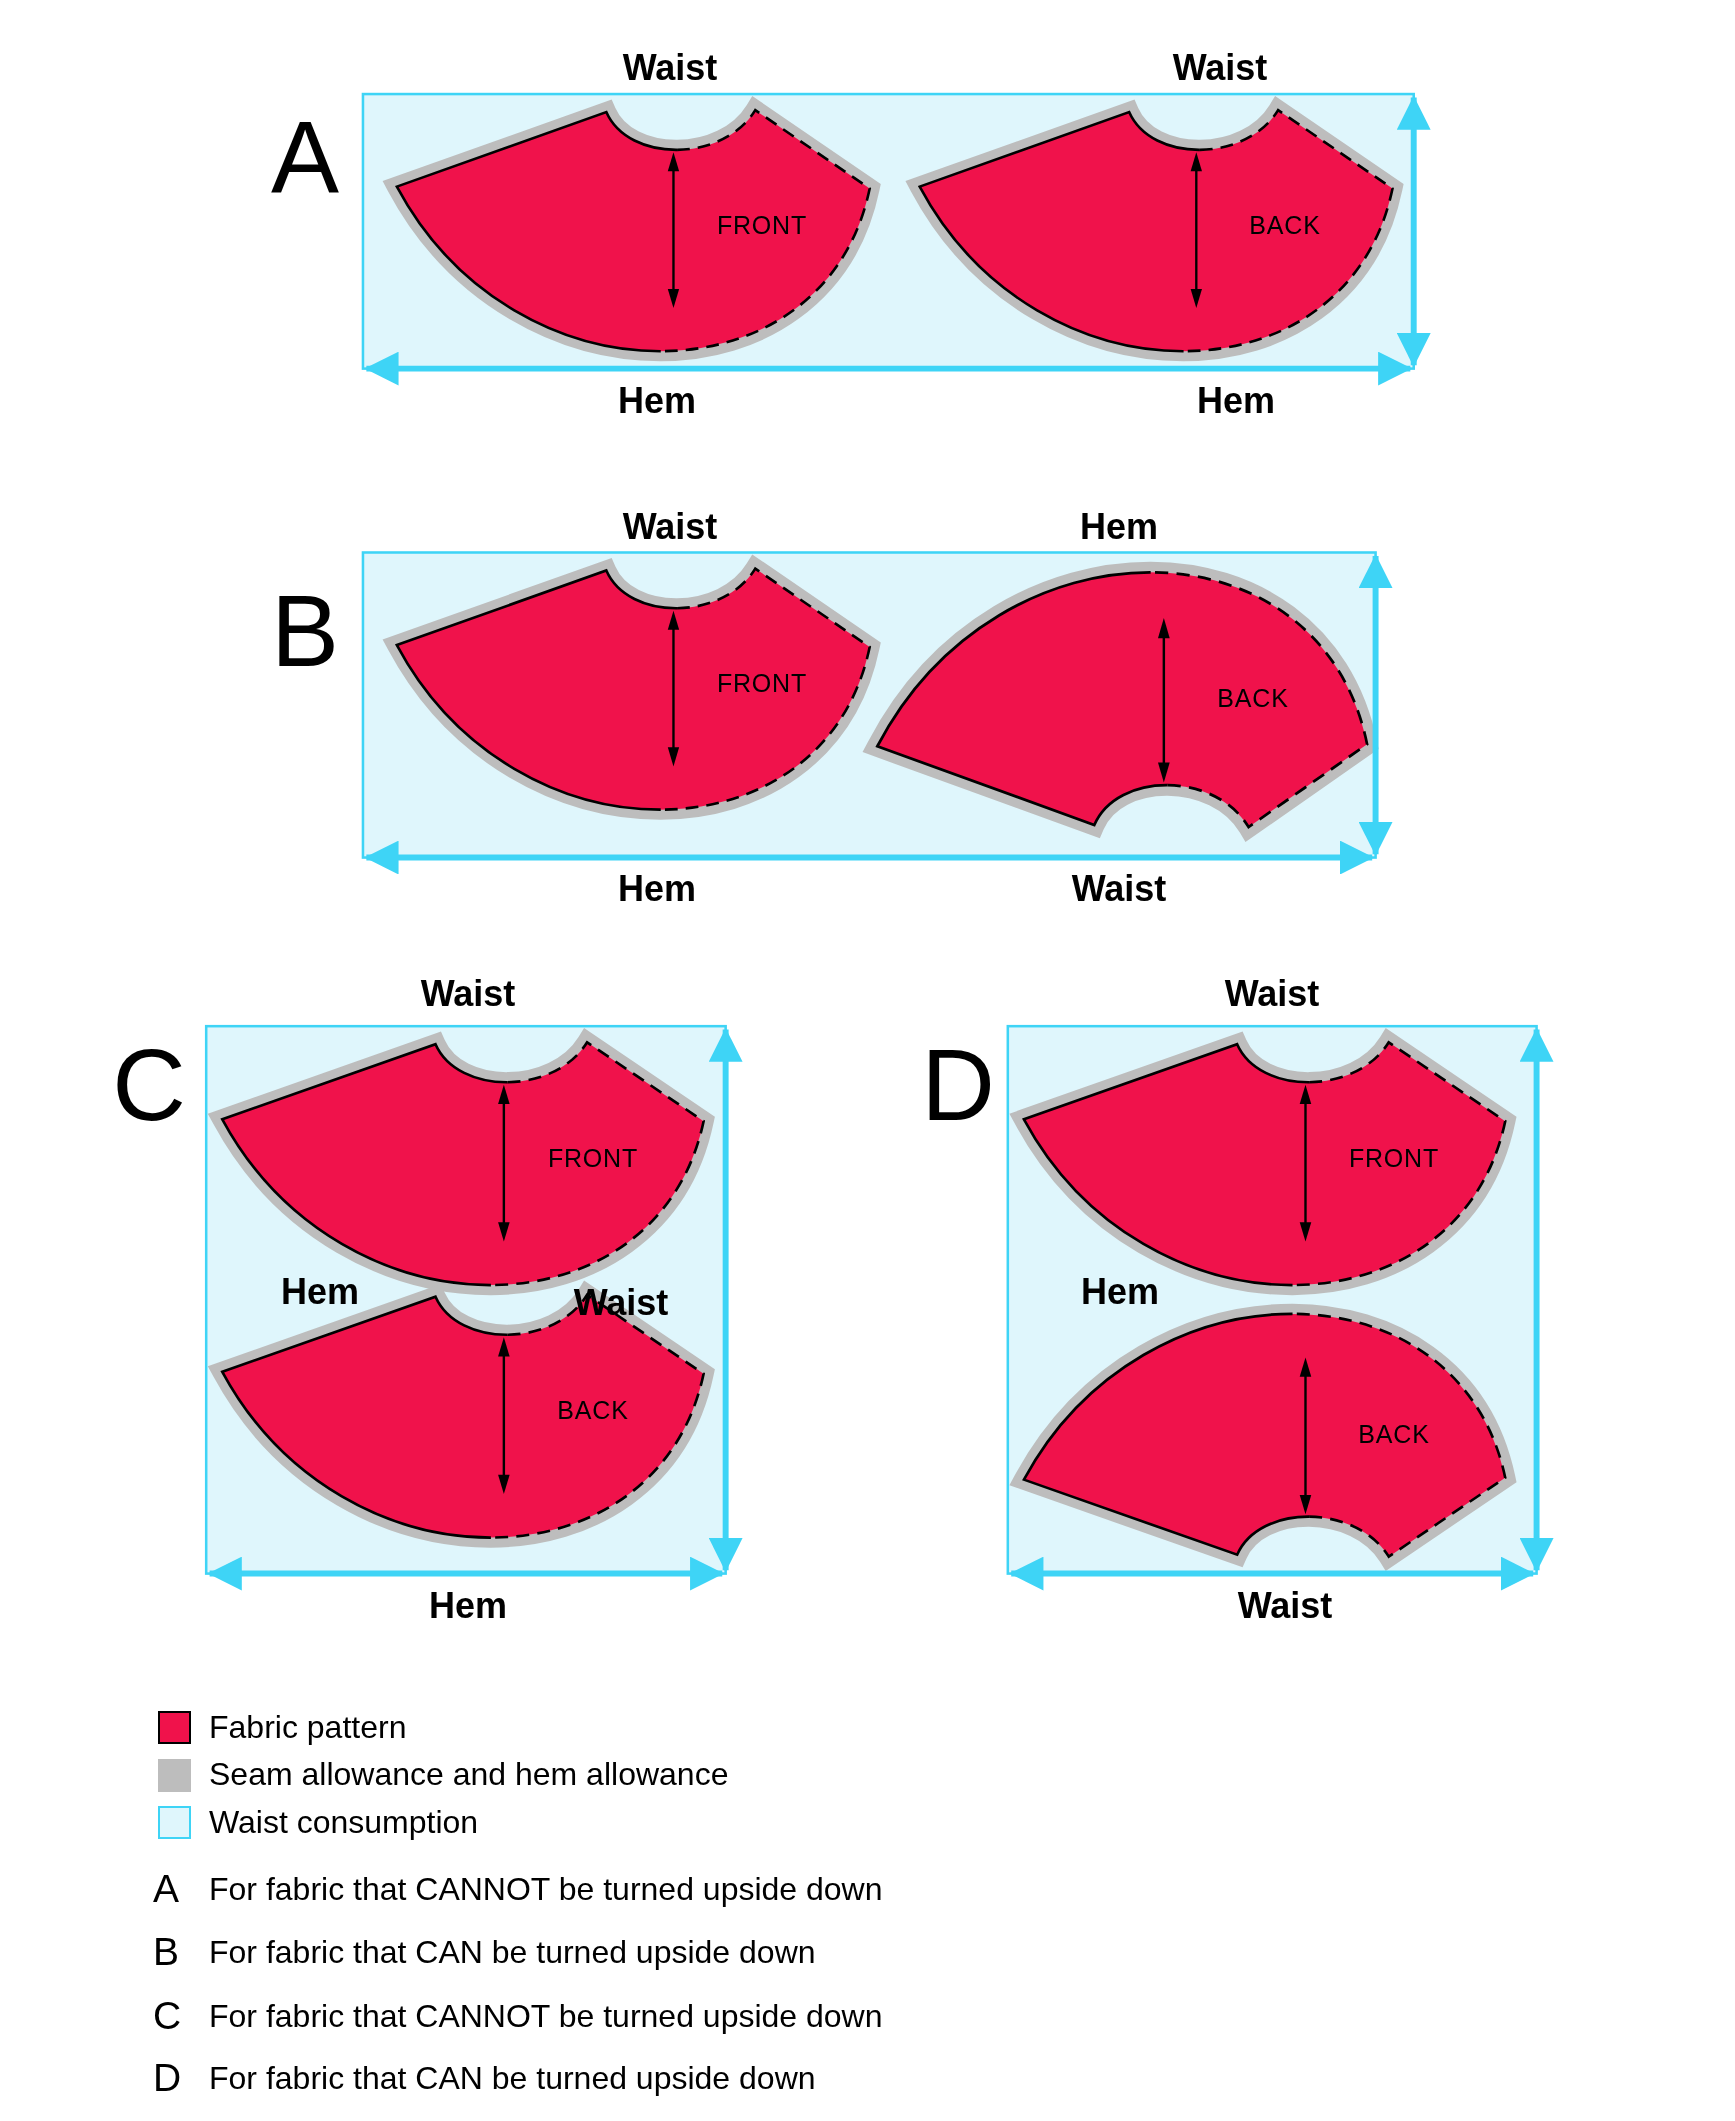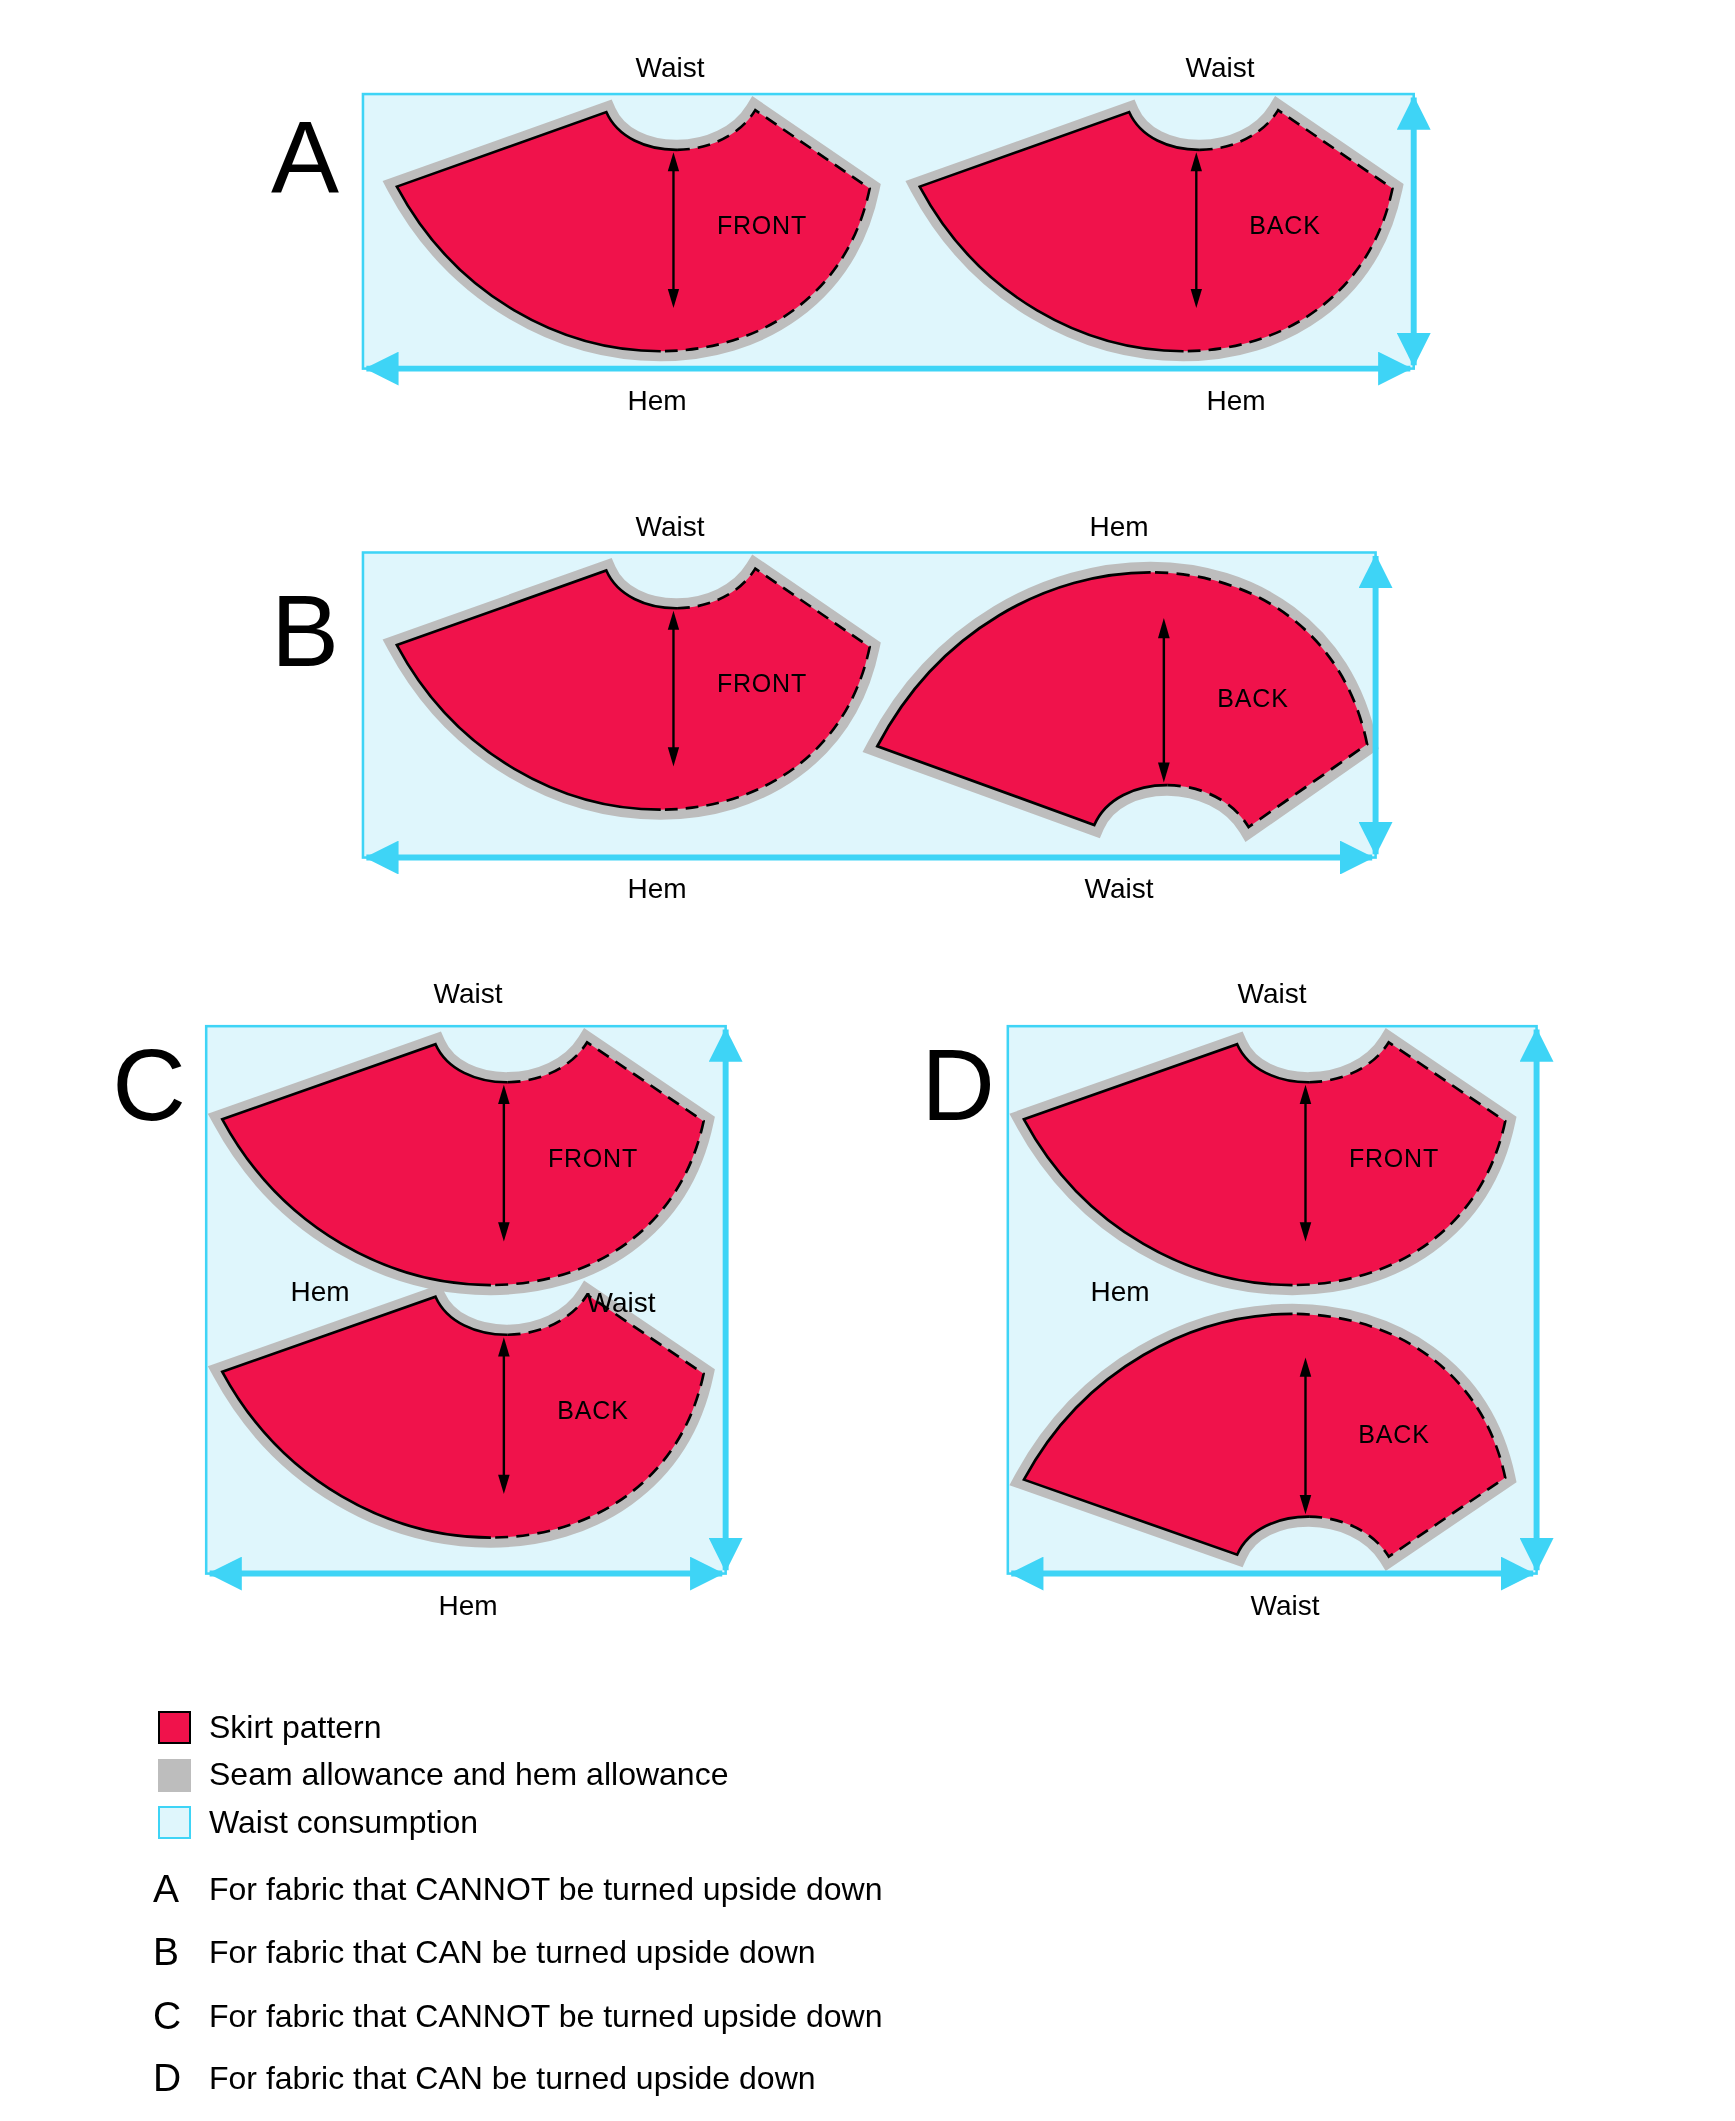--- a/index.html
+++ b/index.html
@@ -4,22 +4,23 @@
 <title>Diagram</title>
 <style>
   html,body{margin:0;padding:0;}
   body{
     width:1736px;height:2121px;position:relative;background:#ffffff;
     font-family:"Liberation Sans","DejaVu Sans",sans-serif;color:#000;
     overflow:hidden;
   }
   svg.canvas{position:absolute;left:0;top:0;}
   .lbl{
-    position:absolute;font-size:28px;line-height:41px;white-space:nowrap;
+    position:absolute;font-size:36px;line-height:41px;white-space:nowrap;
     transform:translateX(-50%);
+    font-weight:bold;
   }
   .piece-lbl{
     position:absolute;font-size:25px;line-height:34px;white-space:nowrap;
     transform:translate(-50%,-50%);letter-spacing:0.8px;
   }
   .big-letter{
     position:absolute;font-size:102px;line-height:102px;
     transform:translate(-50%,-50%);
   }
   .lg-row{position:absolute;display:flex;align-items:center;}
@@ -117,21 +118,21 @@
 
 <div class="big-letter" style="left:958px;top:1085px;">D</div>
 <div class="lbl" style="left:1272px;top:973px;">Waist</div>
 <div class="lbl" style="left:1120px;top:1271px;">Hem</div>
 <div class="lbl" style="left:1285px;top:1585px;">Waist</div>
 <div class="piece-lbl" style="left:1394px;top:1158px;">FRONT</div>
 <div class="piece-lbl" style="left:1394px;top:1434px;">BACK</div>
 
 <div class="lg-row" style="left:158px;top:1709px;">
   <span class="sw sw-pattern"></span>
-  <span class="lg-text">Skirt pattern</span>
+  <span class="lg-text">Fabric pattern</span>
 </div>
 <div class="lg-row" style="left:158px;top:1756px;align-items:flex-end;">
   <span class="sw sw-allowance"></span>
   <span class="lg-text">Seam allowance and hem allowance</span>
 </div>
 <div class="lg-row" style="left:158px;top:1804px;">
   <span class="sw sw-fabric"></span>
   <span class="lg-text">Waist consumption</span>
 </div>
 

